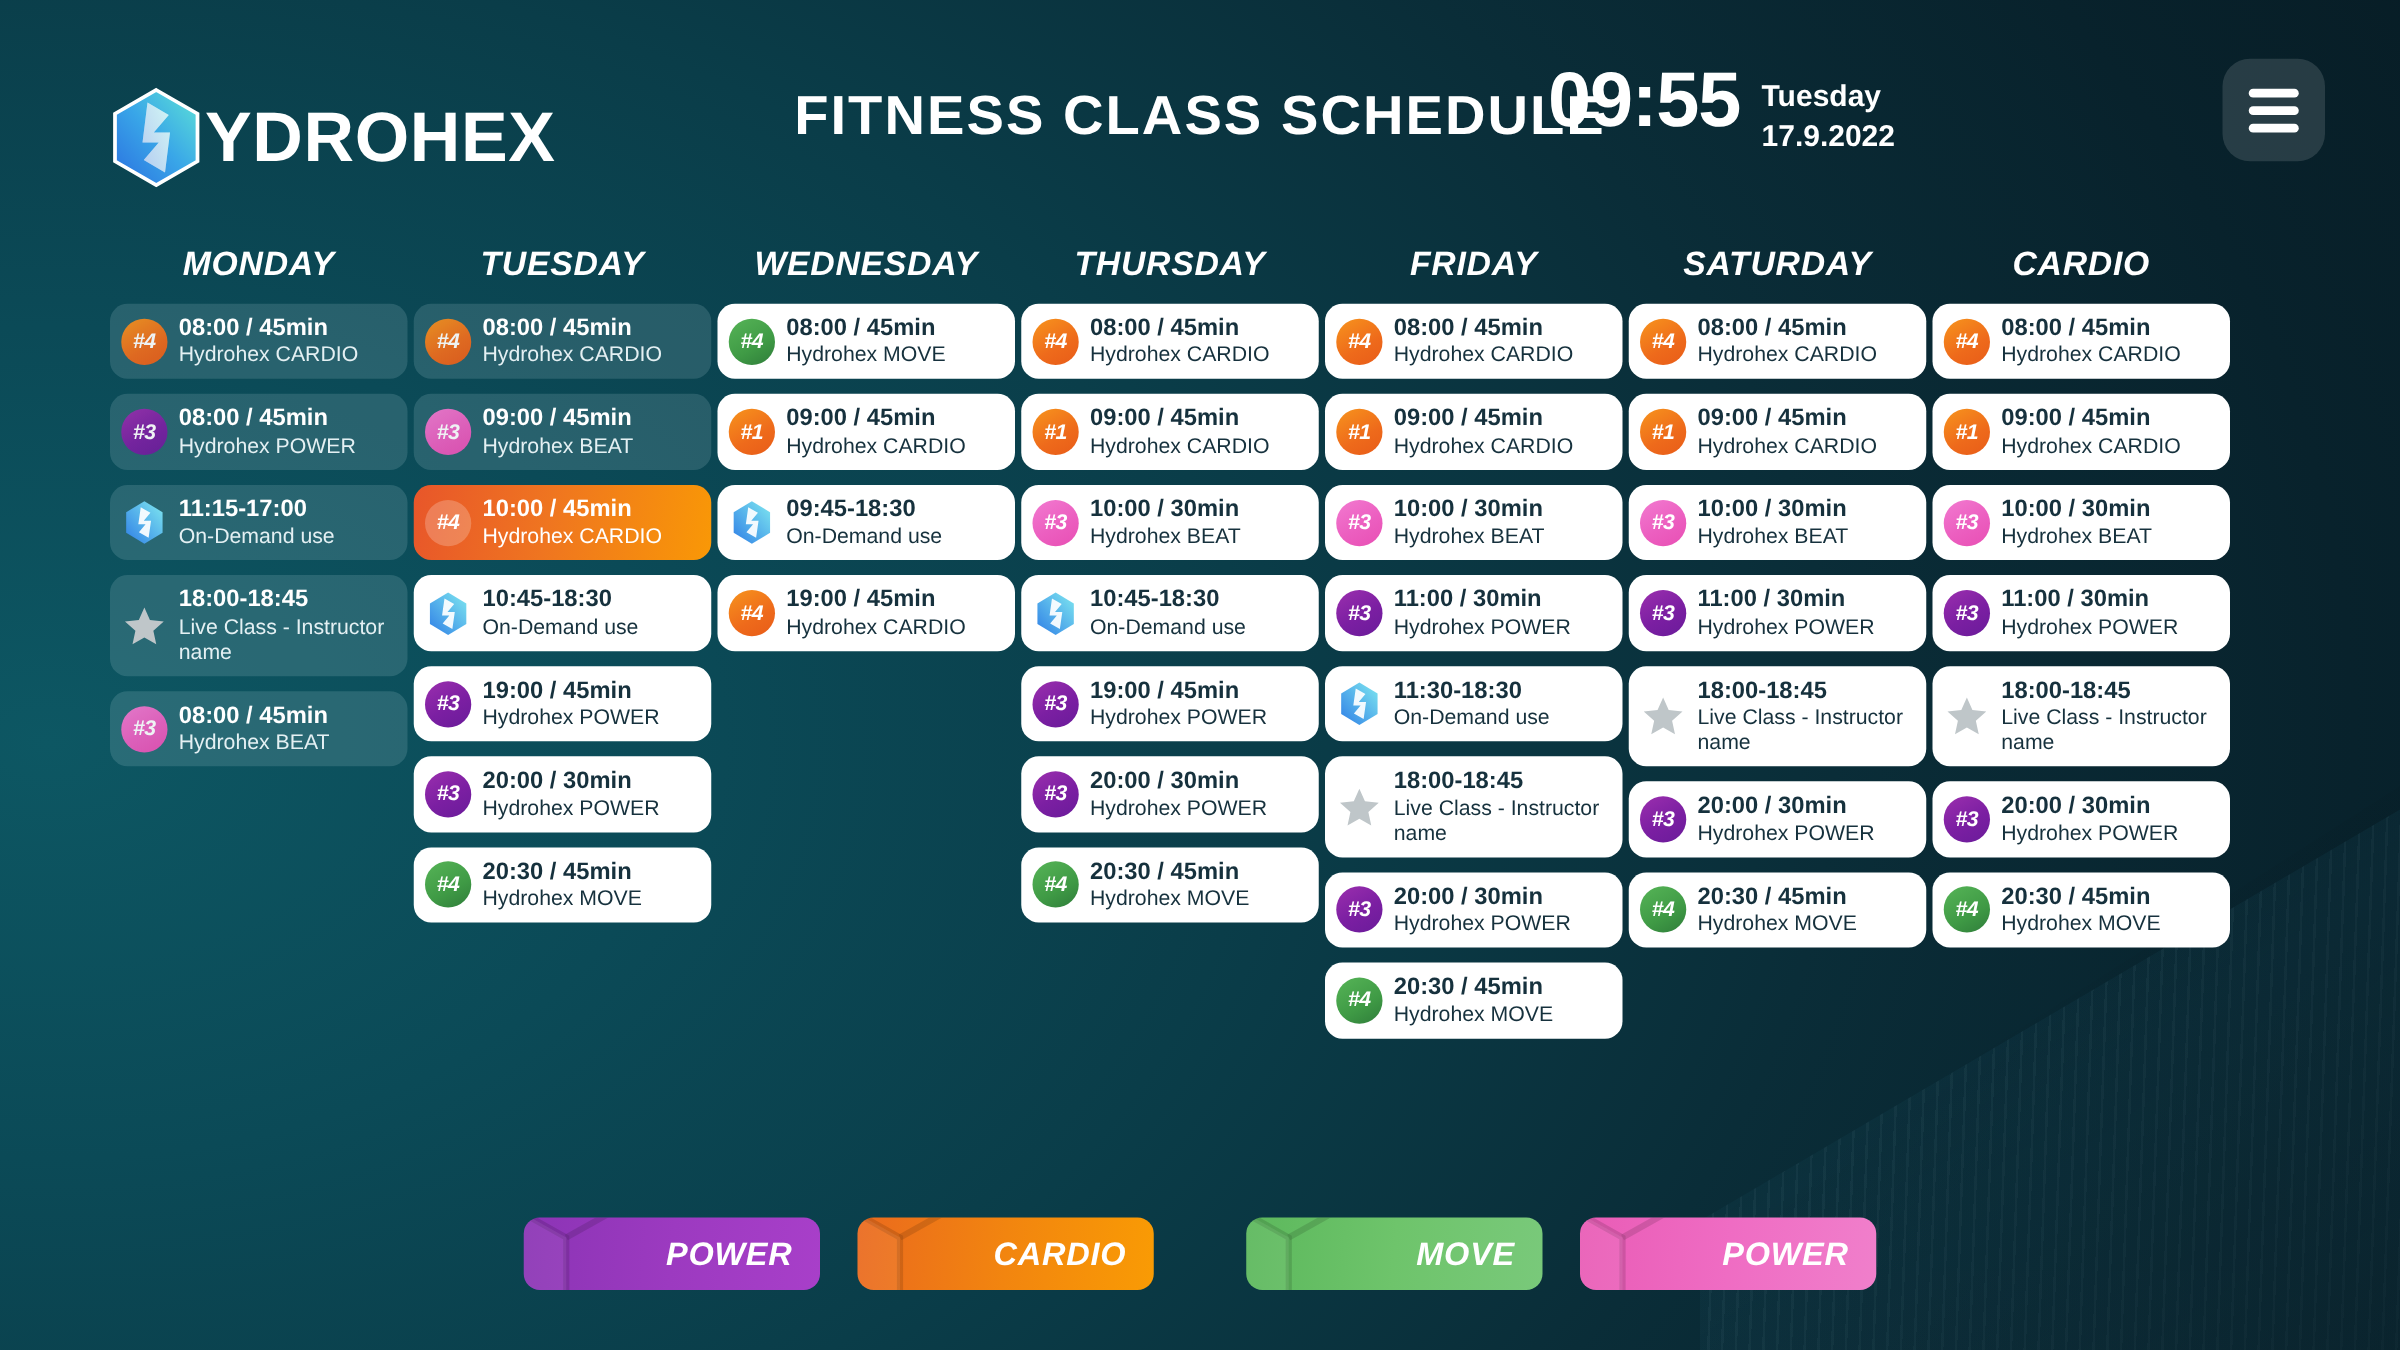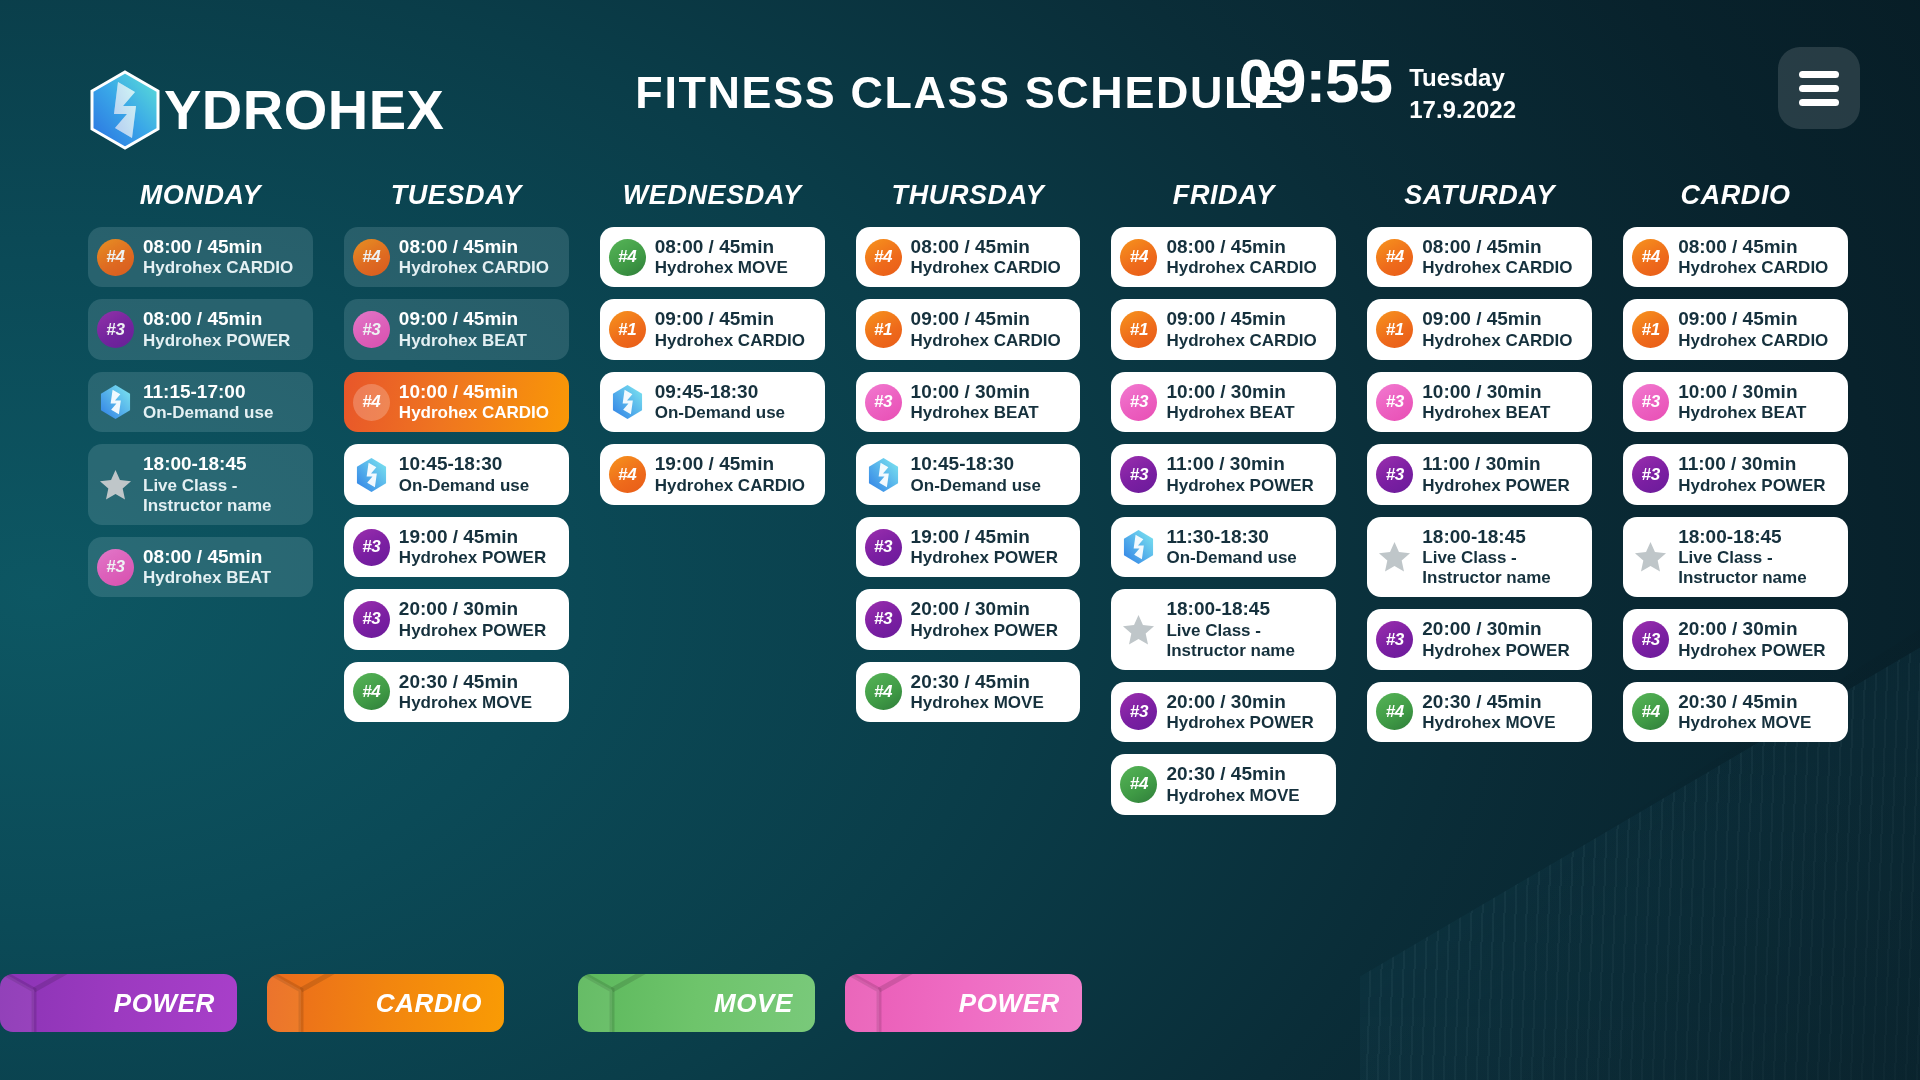--- a/index.html
+++ b/index.html
@@ -112,24 +112,24 @@
   #menu-button span {
     display: block;
     width: 40px; height: 7px;
     border-radius: 4px;
     background: #ffffff;
   }
 
   
   #schedule {
     position: absolute;
-    top: 180px; left: 88px;
+    top: 196px; left: 88px;
     width: 1760px;
     display: flex;
-    gap: 31px;
+    gap: 5px;
   }
   .day-col {
     width: 238px;
     display: flex;
     flex-direction: column;
   }
   .day-head {
     text-align: center;
     font-size: 27px;
     font-weight: bold;
@@ -190,38 +190,38 @@
 
   .card-text { min-width: 0; line-height: 1.18; }
   .card-time {
     font-size: 19px;
     font-weight: bold;
     color: #16313d;
     white-space: nowrap;
   }
   .card-name {
     font-size: 17px;
-    font-weight: bold;
+    font-weight: normal;
     color: #16313d;
     white-space: nowrap;
   }
   .class-card.past .card-time,
   .class-card.past .card-name { color: #ffffff; }
   .class-card.past .card-name { color: #e4f0f3; }
   .class-card.live .card-time,
   .class-card.live .card-name { color: #ffffff; }
   .card-name.wrap { white-space: normal; }
 
   
   #legend {
     position: absolute;
     left: 0; right: 0;
     bottom: 48px;
     display: flex;
-    justify-content: flex-start;
+    justify-content: center;
     gap: 30px;
   }
   .legend-btn {
     position: relative;
     width: 237px; height: 58px;
     border-radius: 13px;
     overflow: hidden;
     display: flex;
     align-items: center;
     justify-content: flex-end;

